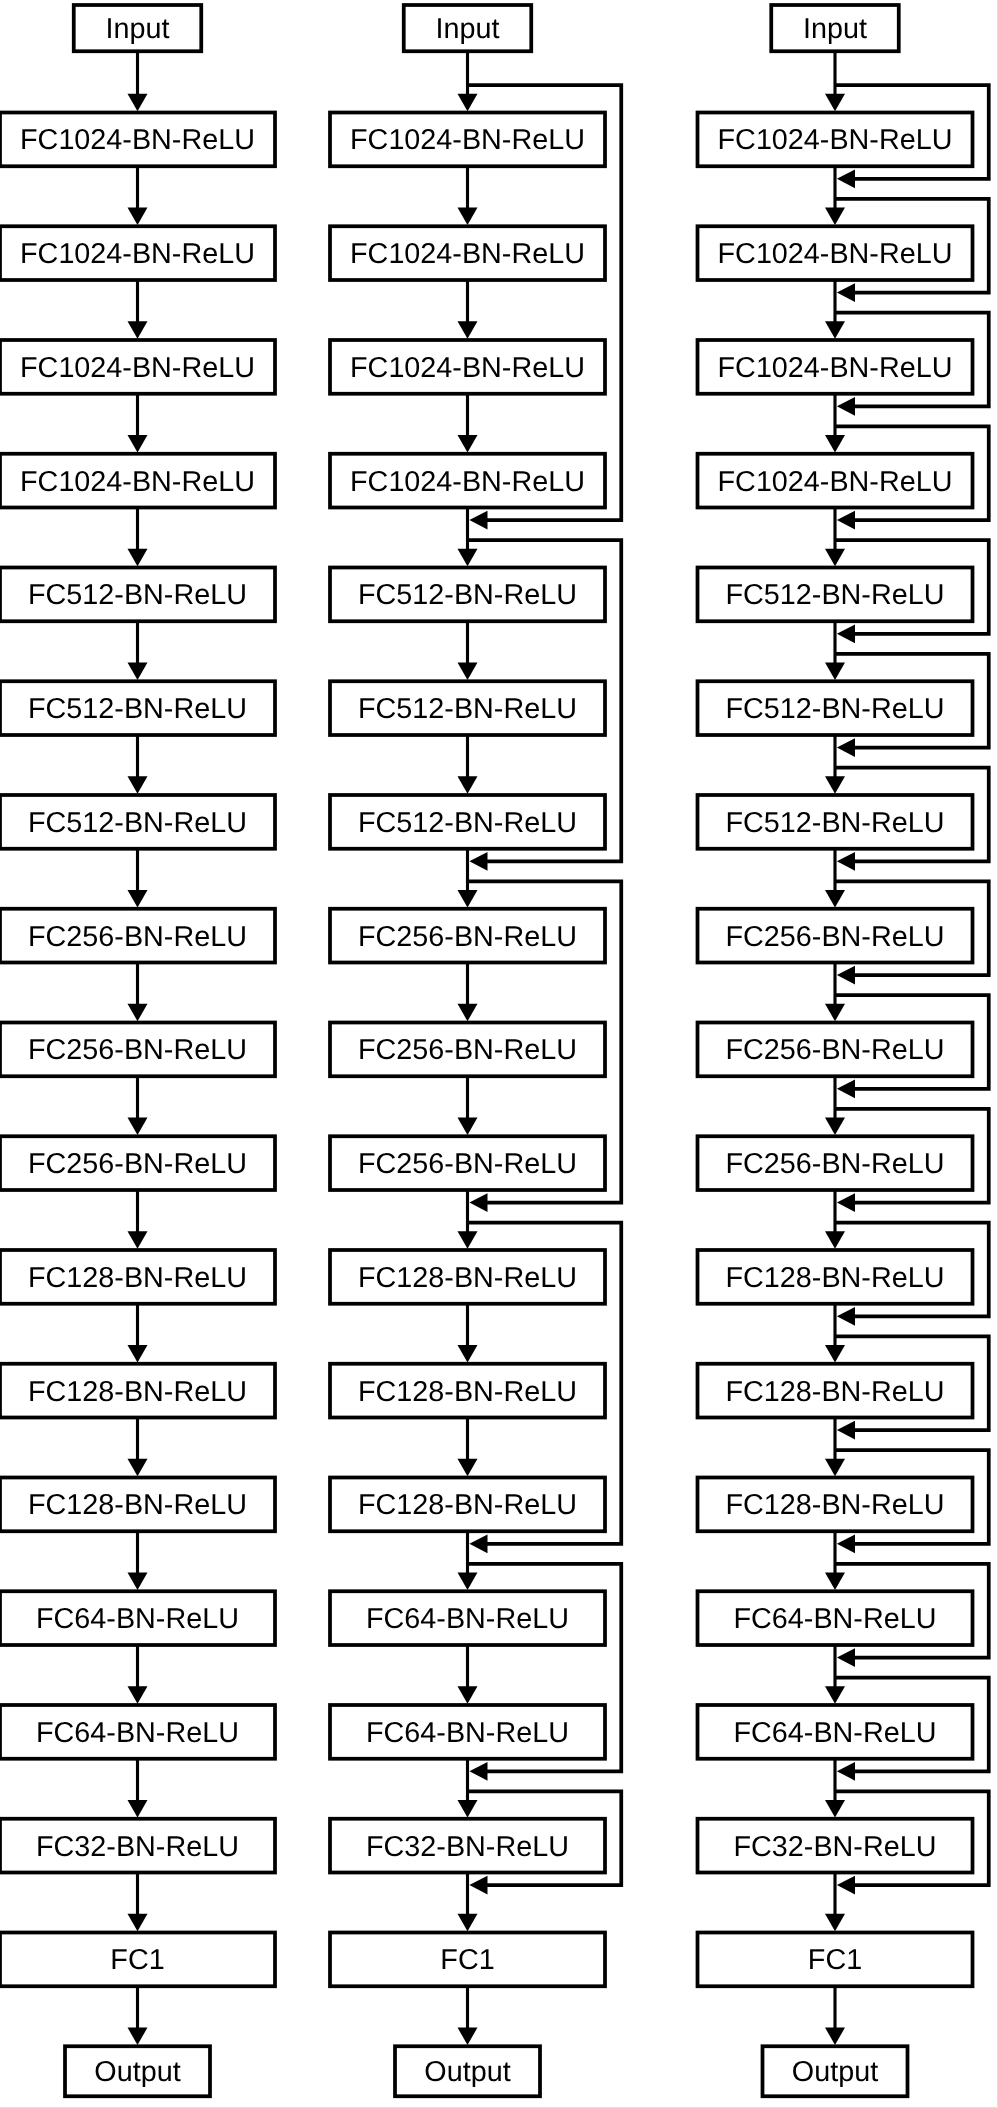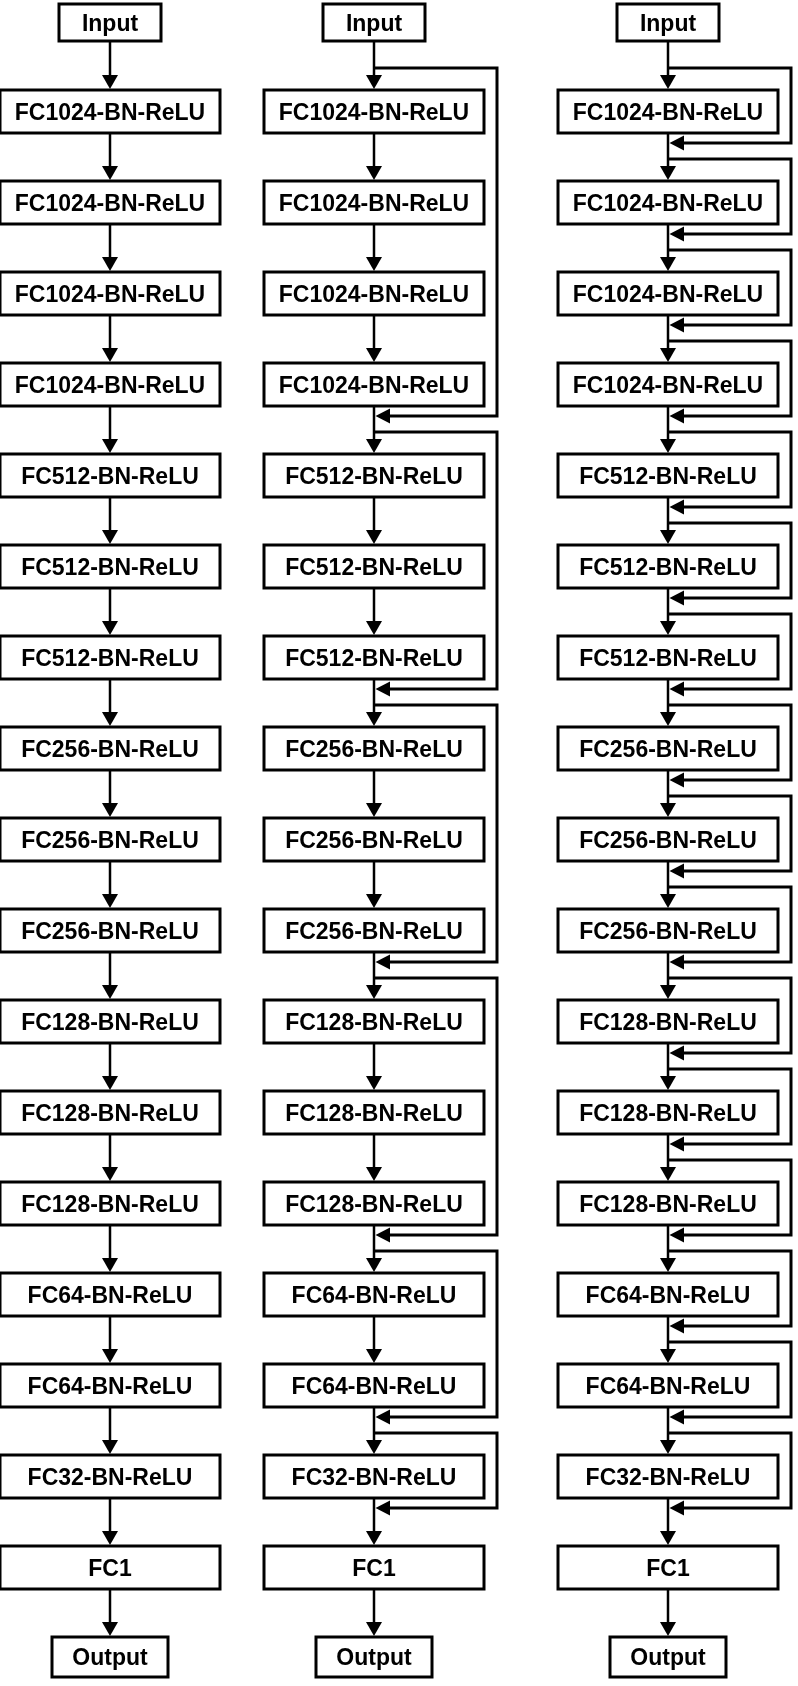--- a/index.html
+++ b/index.html
@@ -6,21 +6,20 @@
     margin: 0;
     padding: 0;
     background: #ffffff;
   }
   #figure-root {
     position: relative;
     width: 798px;
     height: 1686px;
     background: #737373;
     overflow: hidden;
-    font-weight: bold;
   }
   #figure-root svg text {
     font-family: "Liberation Sans", sans-serif;
   }
 </style>
 </head>
 <body>
 
 <div id="figure-root"><svg width="798" height="1686" viewBox="0 0 798 1686">
       <rect x="0" y="0" width="798" height="1686" fill="#ffffff"></rect>

